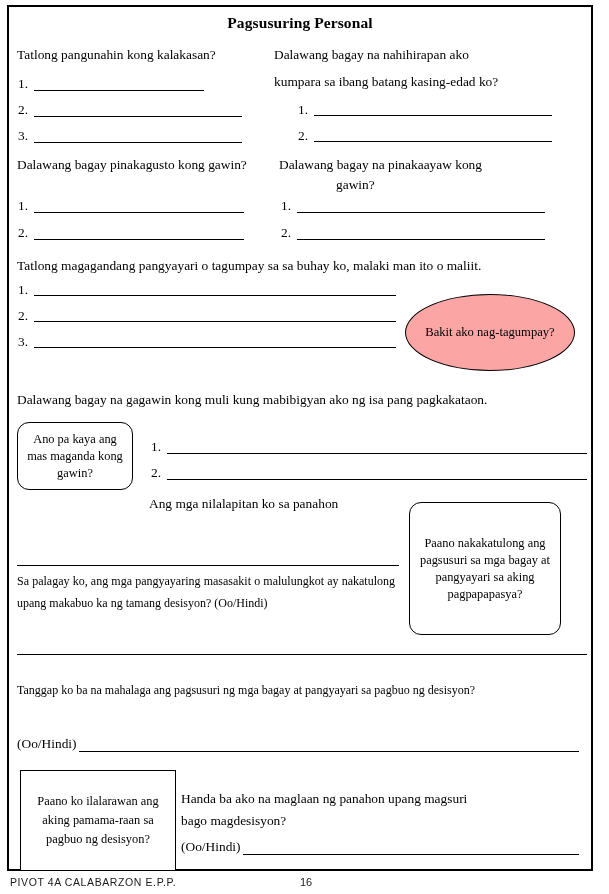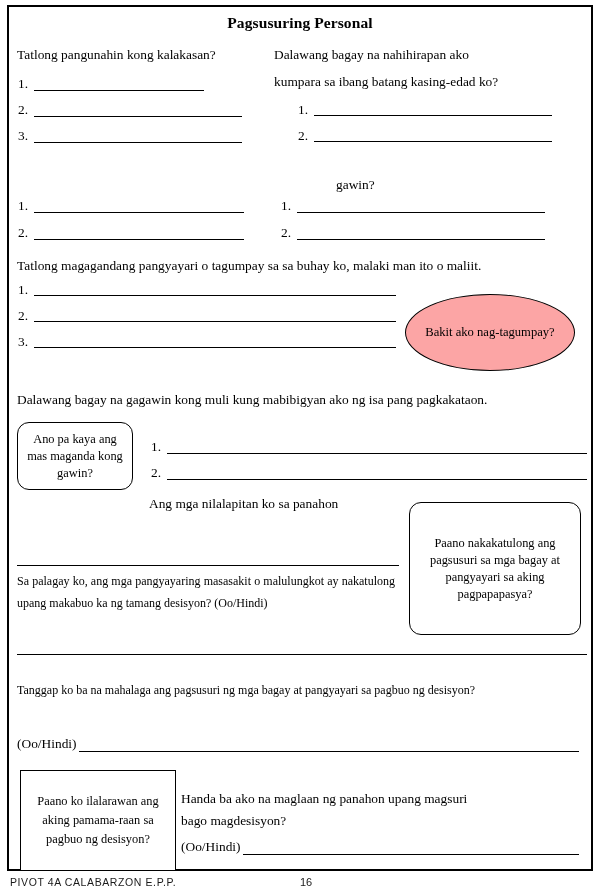--- a/index.html
+++ b/index.html
@@ -160,27 +160,29 @@
 
     <div class="t" style="left:265px; top:38px;">Dalawang bagay na nahihirapan ako</div>
     <div class="t" style="left:265px; top:65px;">kumpara sa ibang batang kasing-edad ko?</div>
 
     <div class="num" style="left:289px; top:96px;">1.</div>
     <div class="rule" style="left:305px; top:108px; width:238px;"></div>
 
     <div class="num" style="left:289px; top:122px;">2.</div>
     <div class="rule" style="left:305px; top:134px; width:238px;"></div>
 
+    <div class="t" style="left:8px; top:148px;">Dalawang bagay pinakagusto kong gawin?</div>
 
     <div class="num" style="left:9px; top:192px;">1.</div>
     <div class="rule" style="left:25px; top:205px; width:210px;"></div>
 
     <div class="num" style="left:9px; top:219px;">2.</div>
     <div class="rule" style="left:25px; top:232px; width:210px;"></div>
 
+    <div class="t" style="left:270px; top:148px;">Dalawang bagay na pinakaayaw kong</div>
     <div class="t" style="left:327px; top:168px;">gawin?</div>
 
     <div class="num" style="left:272px; top:192px;">1.</div>
     <div class="rule" style="left:288px; top:205px; width:248px;"></div>
 
     <div class="num" style="left:272px; top:219px;">2.</div>
     <div class="rule" style="left:288px; top:232px; width:248px;"></div>
 
     <div class="t" style="left:8px; top:249px;">Tatlong magagandang pangyayari o tagumpay sa sa buhay ko, malaki man ito o maliit.</div>
 
@@ -208,21 +210,21 @@
 
     <div class="num" style="left:142px; top:459px;">2.</div>
     <div class="rule" style="left:158px; top:472px; width:420px;"></div>
 
     <div class="t" style="left:140px; top:487px;">Ang mga nilalapitan ko sa panahon</div>
 
     <div class="rule" style="left:8px; top:558px; width:382px;"></div>
 
     <div class="tw just" style="left:8px; top:563px; width:378px;">Sa palagay ko, ang mga pangyayaring masasakit o malulungkot ay nakatulong upang makabuo ka ng tamang desisyon? (Oo/Hindi)</div>
 
-    <div class="roundbox" style="left:400px; top:495px; width:172px; height:133px;">
+    <div class="roundbox" style="left:400px; top:495px; width:152px; height:133px;">
       <span class="roundbox-inner">Paano nakakatulong ang pagsusuri sa mga bagay at pangyayari sa aking pagpapapasya?</span>
     </div>
 
     <div class="rule" style="left:8px; top:647px; width:570px;"></div>
 
     <div class="tw just" style="left:8px; top:672px; width:570px;">Tanggap ko ba na mahalaga ang pagsusuri ng mga bagay at pangyayari sa pagbuo ng desisyon?</div>
 
     <div class="num" style="left:8px; top:730px;">(Oo/Hindi)</div>
     <div class="rule" style="left:70px; top:744px; width:500px;"></div>
 

